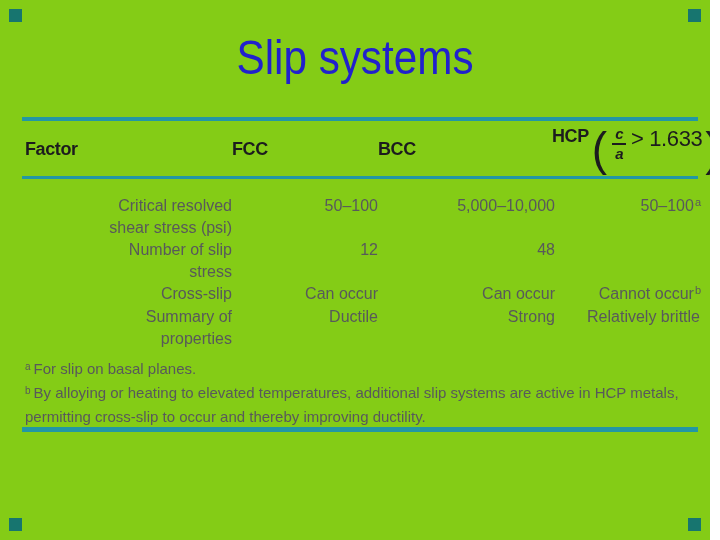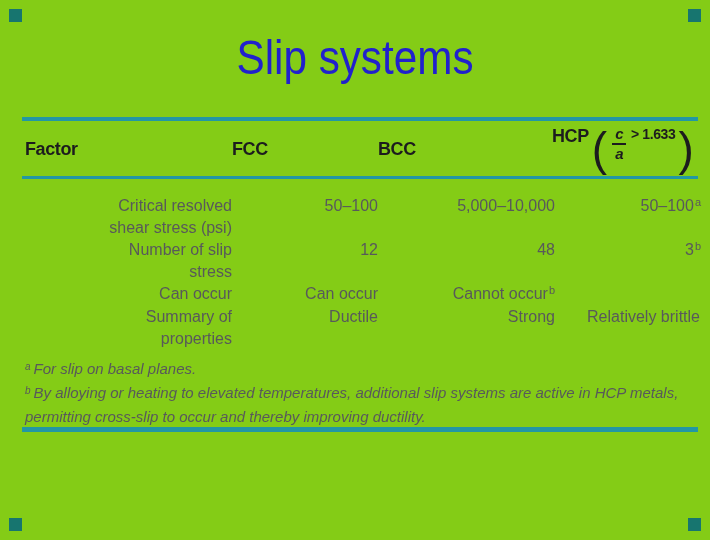--- a/index.html
+++ b/index.html
@@ -34,33 +34,33 @@
   .th-fcc{left:232px;top:139px;}
   .th-bcc{left:378px;top:139px;}
   .th-hcp{left:552px;top:126px;display:flex;align-items:flex-start;gap:3px;}
   .paren{font-weight:400;font-size:46px;line-height:46px;color:#1c1c1e;letter-spacing:0;}
   .frac{
     display:inline-flex;flex-direction:column;align-items:center;
     font-style:italic;font-weight:700;font-size:15px;line-height:1.05;margin:0 2px;
   }
   .frac-top{border-bottom:2px solid #1c1c1e;padding:0 3px 1px;}
   .frac-bot{padding-top:1px;}
-  .hcp-cond{font-weight:700;font-size:14px;letter-spacing:-0.4px;}
+  .hcp-cond{font-weight:400;font-size:22px;letter-spacing:-0.4px;}
   
   .tbody{
     position:absolute;left:25px;top:195px;width:676px;
     color:#58595b;font-size:16px;line-height:22px;text-align:right;
   }
   .trow{display:grid;grid-template-columns:207px 146px 177px 1fr;align-items:start;}
   .indent{padding-left:19px;}
   .supv{font-size:11px;position:relative;top:-5px;margin-left:1px;}
   
   .fns{
     position:absolute;left:25px;top:358px;width:676px;
-    color:#58595b;font-size:15px;font-style:italic;line-height:22px;
+    color:#58595b;font-size:15px;line-height:22px;
   }
   .fn{margin:0;}
   .fn-marker{font-size:10px;position:relative;top:-4px;margin-right:3px;}
 </style>
 </head>
 <body>
 
 <div class="slide">
 
   <div class="corner tl"></div>
@@ -101,24 +101,26 @@
       <div><span>50–100</span><span class="supv">a</span></div>
     </div>
 
     <div class="trow">
       <div>
         <div>Number of slip</div>
         <div class="indent">stress</div>
       </div>
       <div>12</div>
       <div>48</div>
-      <div><span>3</span><span class="supv">b</span></div>
     </div>
 
     <div class="trow">
+      <div>
+        <div>Cross-slip</div>
+      </div>
       <div>Can occur</div>
       <div>Can occur</div>
       <div><span>Cannot occur</span><span class="supv">b</span></div>
     </div>
 
     <div class="trow">
       <div>
         <div>Summary of</div>
         <div class="indent">properties</div>
       </div>

